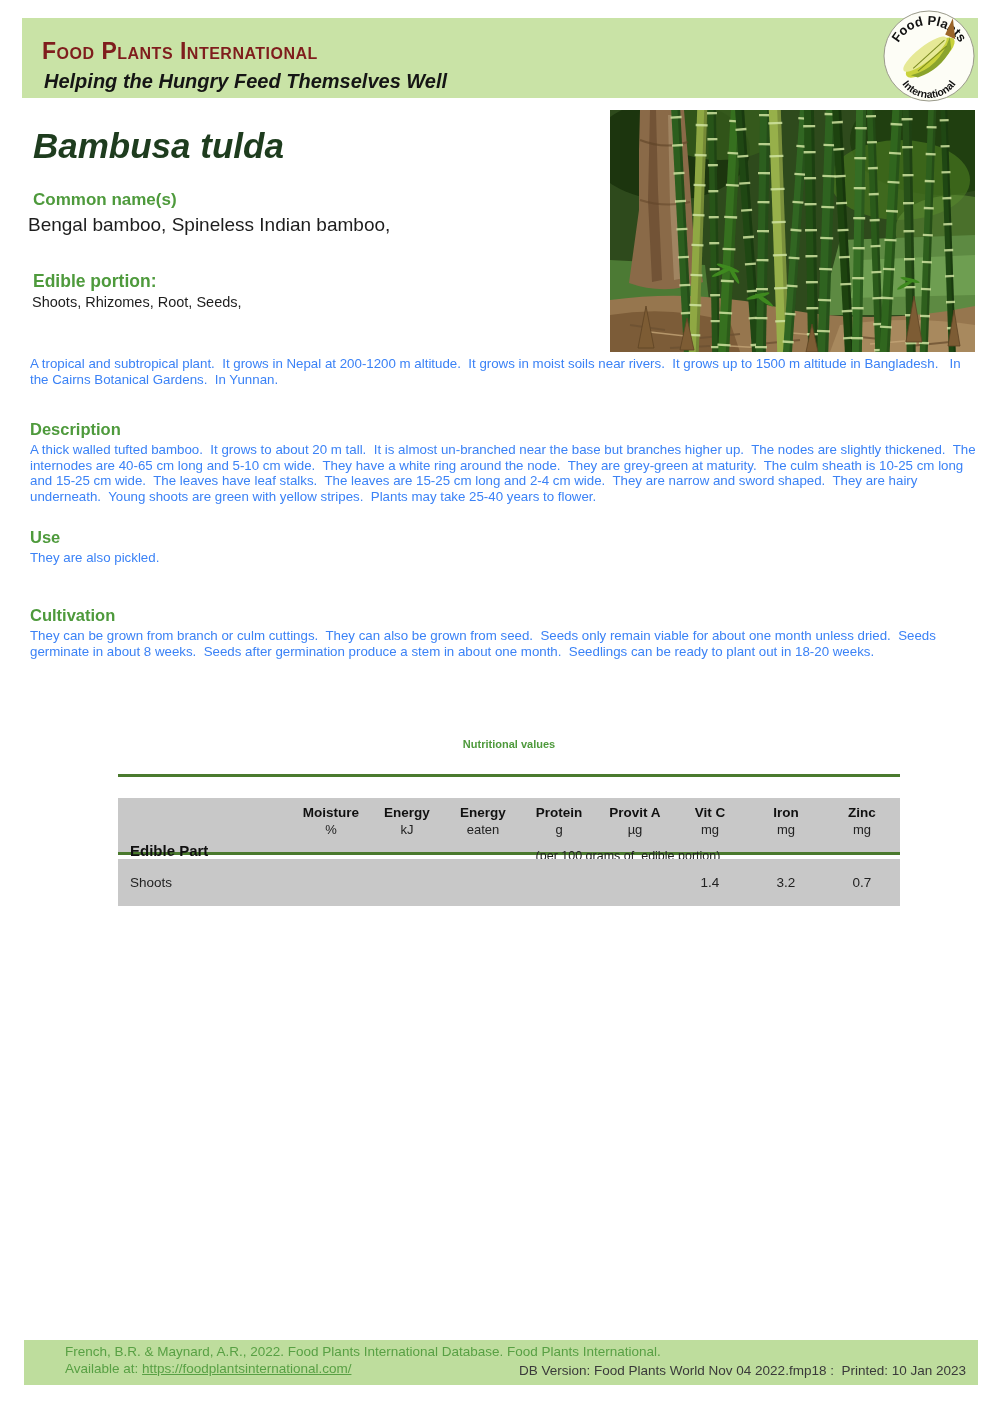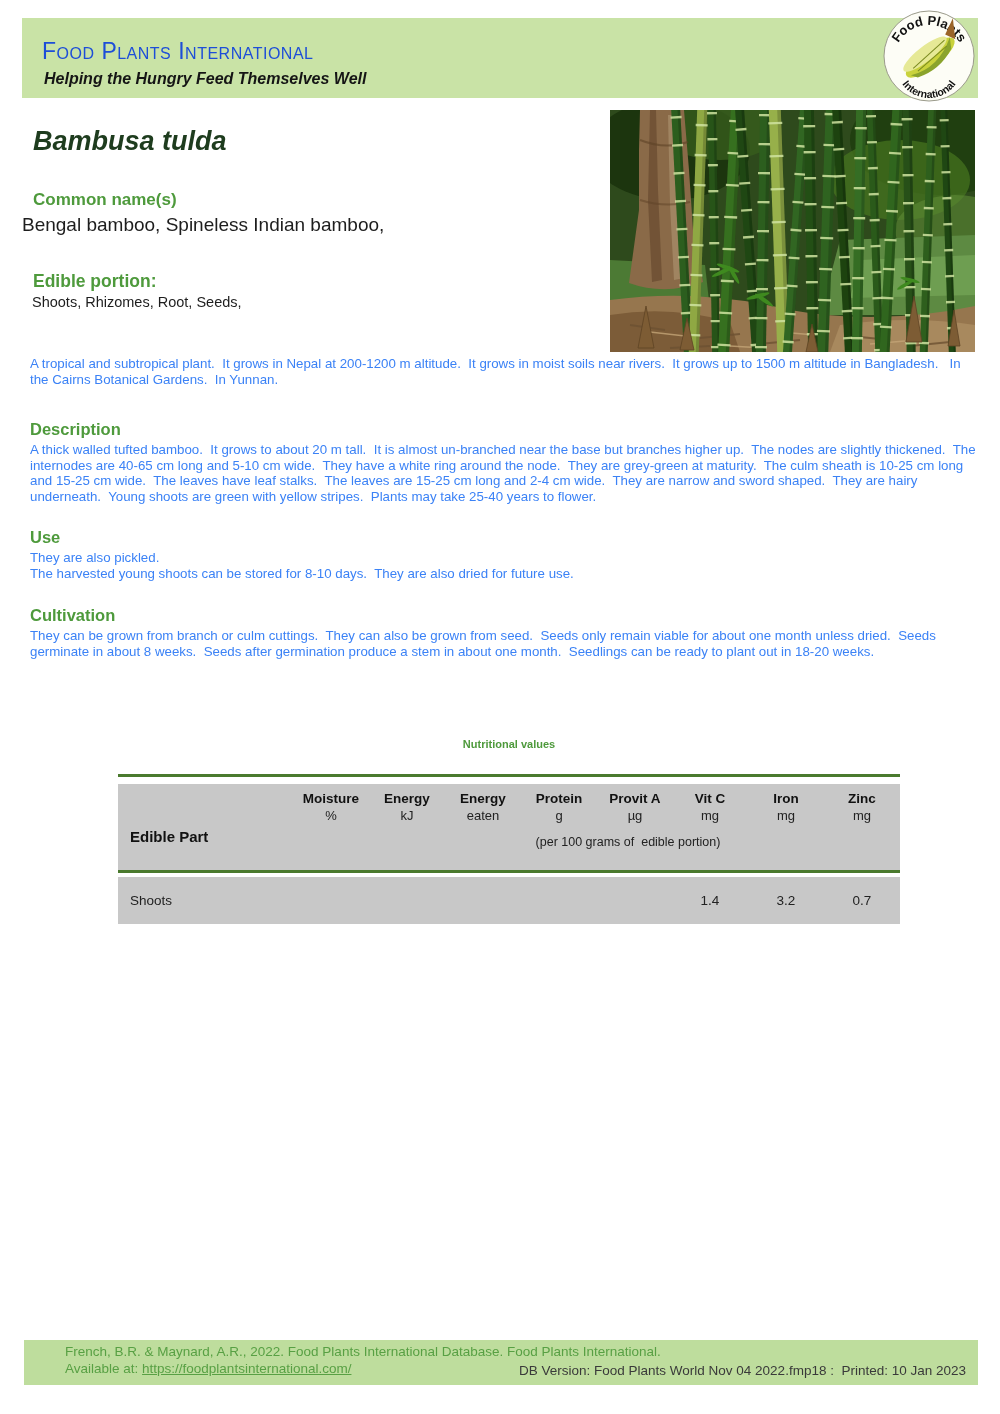--- a/index.html
+++ b/index.html
@@ -4,44 +4,44 @@
 <style>
   html,body{margin:0;padding:0;background:#e8e8e8;}
   .page{
     position:relative;width:1000px;height:1414px;background:#ffffff;
     font-family:"Liberation Sans","DejaVu Sans",sans-serif;color:#222;
     margin:0 auto;overflow:hidden;
   }
   
   .band{position:absolute;left:22px;top:18px;width:956px;height:80px;background:#c9e3a6;}
   .org-name{
-    position:absolute;left:20px;top:20px;font-size:23px;font-weight:400;
-    font-variant:small-caps;letter-spacing:.5px;color:#1d4ed8;
+    position:absolute;left:20px;top:20px;font-size:23px;font-weight:700;
+    font-variant:small-caps;letter-spacing:.5px;color:#7f1d1d;
   }
-  .tagline{position:absolute;left:22px;top:52px;font-size:16px;font-weight:700;font-style:italic;color:#151515;}
+  .tagline{position:absolute;left:22px;top:52px;font-size:20px;font-weight:700;font-style:italic;color:#151515;}
   .logo{position:absolute;left:881px;top:8px;width:96px;height:96px;}
   
-  .sci-name{position:absolute;left:33px;top:126px;font-size:27px;font-weight:700;font-style:italic;color:#1e3c1e;}
+  .sci-name{position:absolute;left:33px;top:126px;font-size:35px;font-weight:700;font-style:italic;color:#1e3c1e;}
   .green-label{position:absolute;font-size:17px;font-weight:700;color:#4e9a3c;}
   .common-label{left:33px;top:190px;}
-  .common-names{position:absolute;left:22px;top:214px;font-size:19px;color:#1d1d1d;}
+  .common-names{position:absolute;left:28px;top:214px;font-size:19px;color:#1d1d1d;}
   .edible-label{left:33px;top:271px;font-size:17.5px;}
   .edible-text{position:absolute;left:32px;top:294px;font-size:14.5px;color:#1d1d1d;}
   .photo{position:absolute;left:610px;top:110px;width:365px;height:242px;}
   
   .section{position:absolute;left:30px;width:950px;}
   .section h2{margin:0 0 3px 0;font-size:16.5px;font-weight:700;color:#4e9a3c;}
   .section p{margin:0;font-size:13.3px;line-height:15.5px;color:#3b82f6;white-space:pre-wrap;}
   .sec-0{top:356px}.sec-1{top:420px}.sec-2{top:528px}.sec-3{top:606px}.sec-4{top:682px}
   
   .nutri-title{position:absolute;left:118px;top:738px;width:782px;text-align:center;
     font-size:11px;font-weight:700;color:#4e9a3c;}
   .table{position:absolute;left:118px;top:774px;width:782px;}
   .green-rule{height:3px;background:#4a7a2e;}
-  .thead{position:relative;height:86px;background:#c8c8c8;margin-top:7px;}
+  .thead{position:relative;height:54px;background:#c8c8c8;margin-top:21px;}
   .trow{position:relative;height:47px;background:#c8c8c8;margin-top:4px;}
   .col{position:absolute;width:80px;text-align:center;}
   .col .cname{font-size:13.5px;font-weight:700;color:#111;}
   .col .cunit{font-size:13px;color:#222;margin-top:2px;}
   .c0{left:173px}.c1{left:249px}.c2{left:325px}.c3{left:401px}
   .c4{left:477px}.c5{left:552px}.c6{left:628px}.c7{left:704px}
   .col{top:7px;}
   .edible-part{position:absolute;left:12px;top:44px;font-size:15px;font-weight:700;color:#111;}
   .per-note{position:absolute;left:330px;top:51px;width:360px;text-align:center;font-size:12.5px;color:#222;white-space:pre-wrap;}
   .row-part{position:absolute;left:12px;top:16px;font-size:13.5px;color:#222;}
@@ -380,21 +380,20 @@
   <div class="section sec-0">
     <p>A tropical and subtropical plant.  It grows in Nepal at 200-1200 m altitude.  It grows in moist soils near rivers.  It grows up to 1500 m altitude in Bangladesh.   In the Cairns Botanical Gardens.  In Yunnan.</p>
   </div>
   <div class="section sec-1">
     <h2>Description</h2>
     <p>A thick walled tufted bamboo.  It grows to about 20 m tall.  It is almost un-branched near the base but branches higher up.  The nodes are slightly thickened.  The internodes are 40-65 cm long and 5-10 cm wide.  They have a white ring around the node.  They are grey-green at maturity.  The culm sheath is 10-25 cm long and 15-25 cm wide.  The leaves have leaf stalks.  The leaves are 15-25 cm long and 2-4 cm wide.  They are narrow and sword shaped.  They are hairy underneath.  Young shoots are green with yellow stripes.  Plants may take 25-40 years to flower.</p>
   </div>
   <div class="section sec-2">
     <h2>Use</h2>
     <p>They are also pickled.</p>
-    <p>The harvested young shoots can be stored for 8-10 days.  They are also dried for future use.</p>
   </div>
   <div class="section sec-3">
     <h2>Cultivation</h2>
     <p>They can be grown from branch or culm cuttings.  They can also be grown from seed.  Seeds only remain viable for about one month unless dried.  Seeds germinate in about 8 weeks.  Seeds after germination produce a stem in about one month.  Seedlings can be ready to plant out in 18-20 weeks.</p>
   </div>
 
   <div class="nutri-title">Nutritional values</div>
   <div class="table">
     <div class="green-rule"></div>
     <div class="thead">

